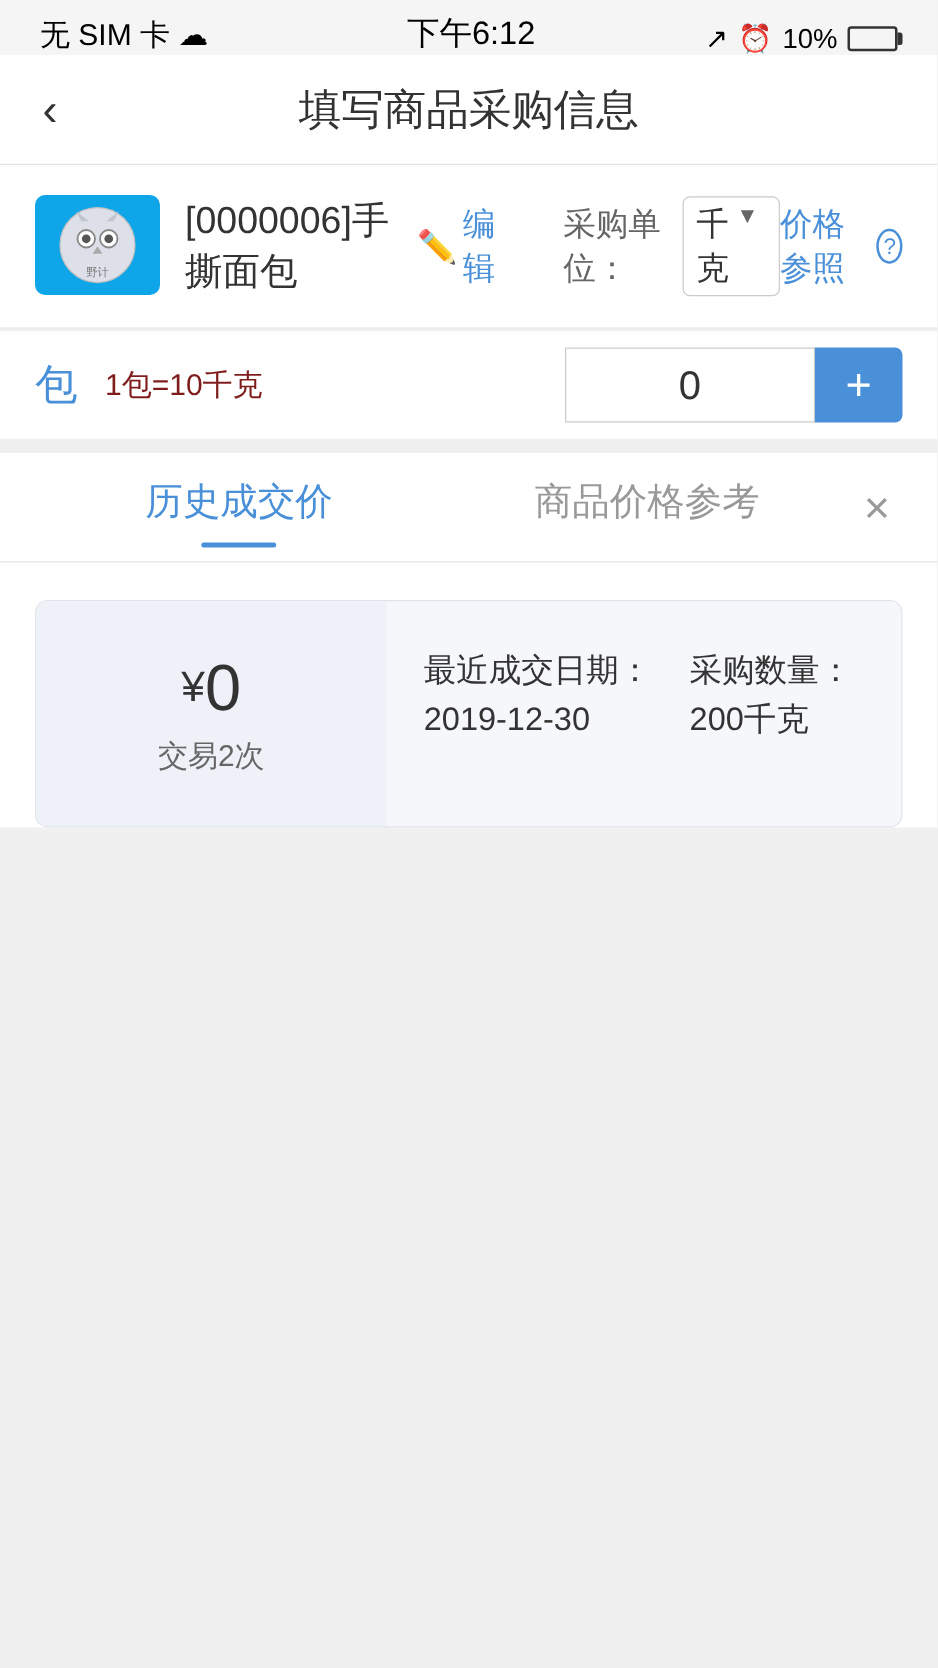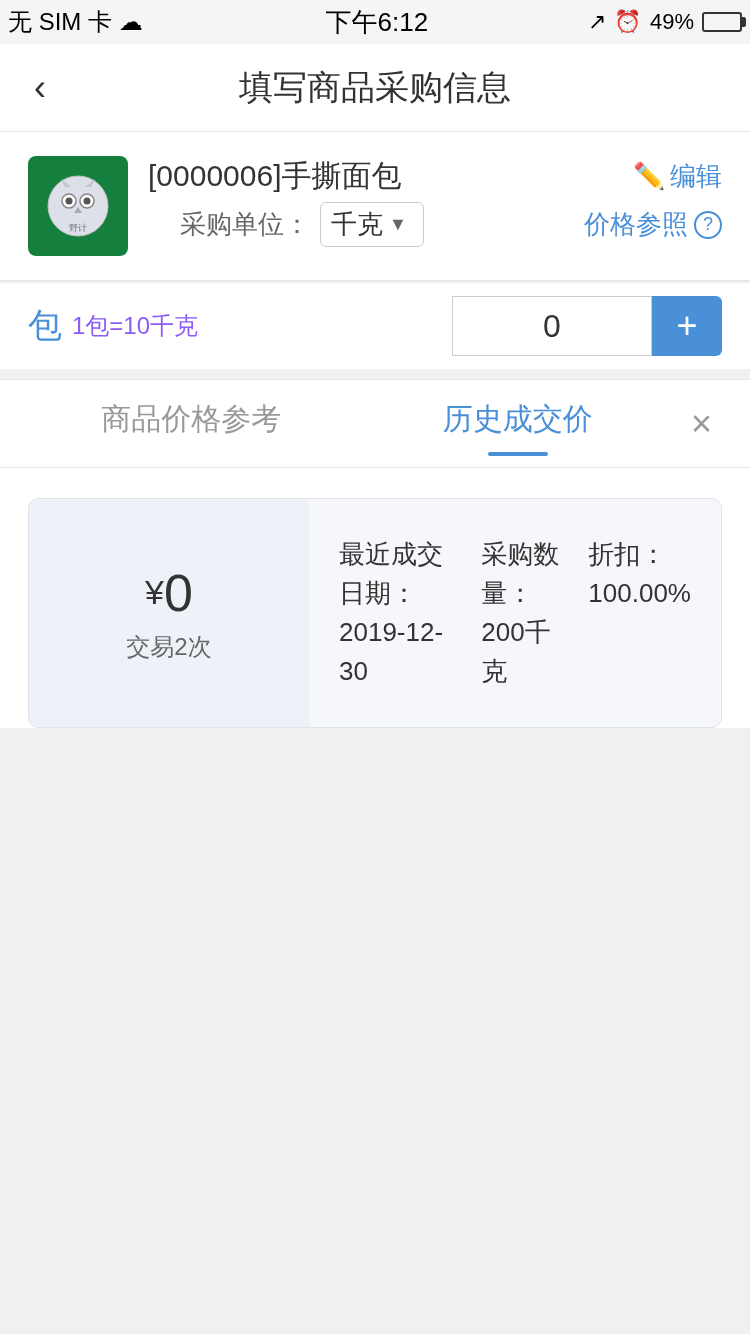--- a/index.html
+++ b/index.html
@@ -11,23 +11,23 @@
       background: #f0f0f0;
       font-size: 28px;
     }
 
     
     .status-bar {
       width: 750px;
       height: 44px;
       background: #f5f5f5;
       display: flex;
-      align-items: center;
+      align-items: flex-end;
       justify-content: space-between;
-      padding: 0 8px;
+      padding: 0 32px;
       font-size: 24px;
       color: #000;
     }
     .status-bar-left {
       display: flex;
       align-items: center;
       gap: 10px;
     }
     .status-bar-center {
       font-size: 26px;
@@ -95,42 +95,42 @@
     .product-card {
       background: #fff;
       padding: 24px 28px;
       display: flex;
       align-items: flex-start;
       gap: 20px;
       border-bottom: 1px solid #e5e5e5;
     }
     .product-thumb {
       width: 100px;
-      height: 100px;
-      background: #15803d;
+      height: 80px;
+      background: #0ea5e9;
       border-radius: 8px;
       display: flex;
       align-items: center;
       justify-content: center;
       flex-shrink: 0;
       overflow: hidden;
     }
     .product-thumb-inner {
       width: 70px;
       height: 70px;
       display: flex;
       flex-direction: column;
       align-items: center;
       justify-content: center;
     }
     .product-info {
       flex: 1;
       display: flex;
-      flex-direction: column;
-      gap: 5px;
+      flex-direction: row;
+      gap: 20px;
     }
     .product-title-row {
       display: flex;
       justify-content: space-between;
       align-items: center;
     }
     .product-name {
       font-size: 30px;
       color: #333;
       font-weight: 500;
@@ -156,21 +156,21 @@
       margin-left: 32px;
     }
     .unit-select {
       border: 1px solid #ccc;
       border-radius: 6px;
       padding: 4px 16px 4px 10px;
       font-size: 26px;
       color: #333;
       background: #fff;
       display: flex;
-      align-items: center;
+      align-items: flex-start;
       gap: 6px;
     }
     .unit-select-arrow {
       font-size: 18px;
       color: #666;
     }
     .price-ref {
       font-size: 26px;
       color: #4a90d9;
       display: flex;
@@ -205,21 +205,22 @@
       align-items: center;
       gap: 10px;
     }
     .qty-unit-badge {
       font-size: 34px;
       color: #4a90d9;
       font-weight: 500;
     }
     .qty-unit-info {
       font-size: 24px;
-      color: #8b5cf6;
+      color: #7f1d1d;
+      margin-left: 12px;
     }
     .qty-control {
       display: flex;
       align-items: center;
       gap: 0;
     }
     .qty-input-box {
       width: 200px;
       height: 60px;
       border: 1px solid #ccc;
@@ -349,21 +350,21 @@
 <body>
 
 <div class="status-bar">
   <div class="status-bar-left">
     <span>无 SIM 卡 ☁</span>
   </div>
   <div class="status-bar-center">下午6:12</div>
   <div class="status-bar-right">
     <span>↗</span>
     <span>⏰</span>
-    <span>49%</span>
+    <span>10%</span>
     <span class="battery">
       <span class="battery-fill"></span>
     </span>
   </div>
 </div>
 
 <div class="nav-bar">
   <div class="nav-back">‹</div>
   <div class="nav-title">填写商品采购信息</div>
 </div>
@@ -420,44 +421,41 @@
   </div>
   <div class="qty-control">
     <div class="qty-input-box">0</div>
     <div class="qty-btn">+</div>
   </div>
 </div>
 
 <div class="bottom-panel">
 
   <div class="tabs">
+    <div class="tab-item active">
+      <span>历史成交价</span>
+    </div>
     <div class="tab-item">
       <span>商品价格参考</span>
-    </div>
-    <div class="tab-item active">
-      <span>历史成交价</span>
     </div>
     <div class="tab-close">×</div>
   </div>
 
   <div class="history-card">
     <div class="history-card-left">
       <div class="history-price">
         <span class="currency">¥</span><span>0</span>
       </div>
       <div class="history-trade-count">交易2次</div>
     </div>
     <div class="history-card-right">
       <div class="history-detail-row">
         <span>最近成交日期：</span><span>2019-12-30</span>
       </div>
       <div class="history-detail-row">
         <span>采购数量：</span><span>200千克</span>
       </div>
-      <div class="history-detail-row">
-        <span>折扣：</span><span>100.00%</span>
-      </div>
     </div>
   </div>
 
 </div>
 
 <div class="main-content"></div>
 
 </body></html>

